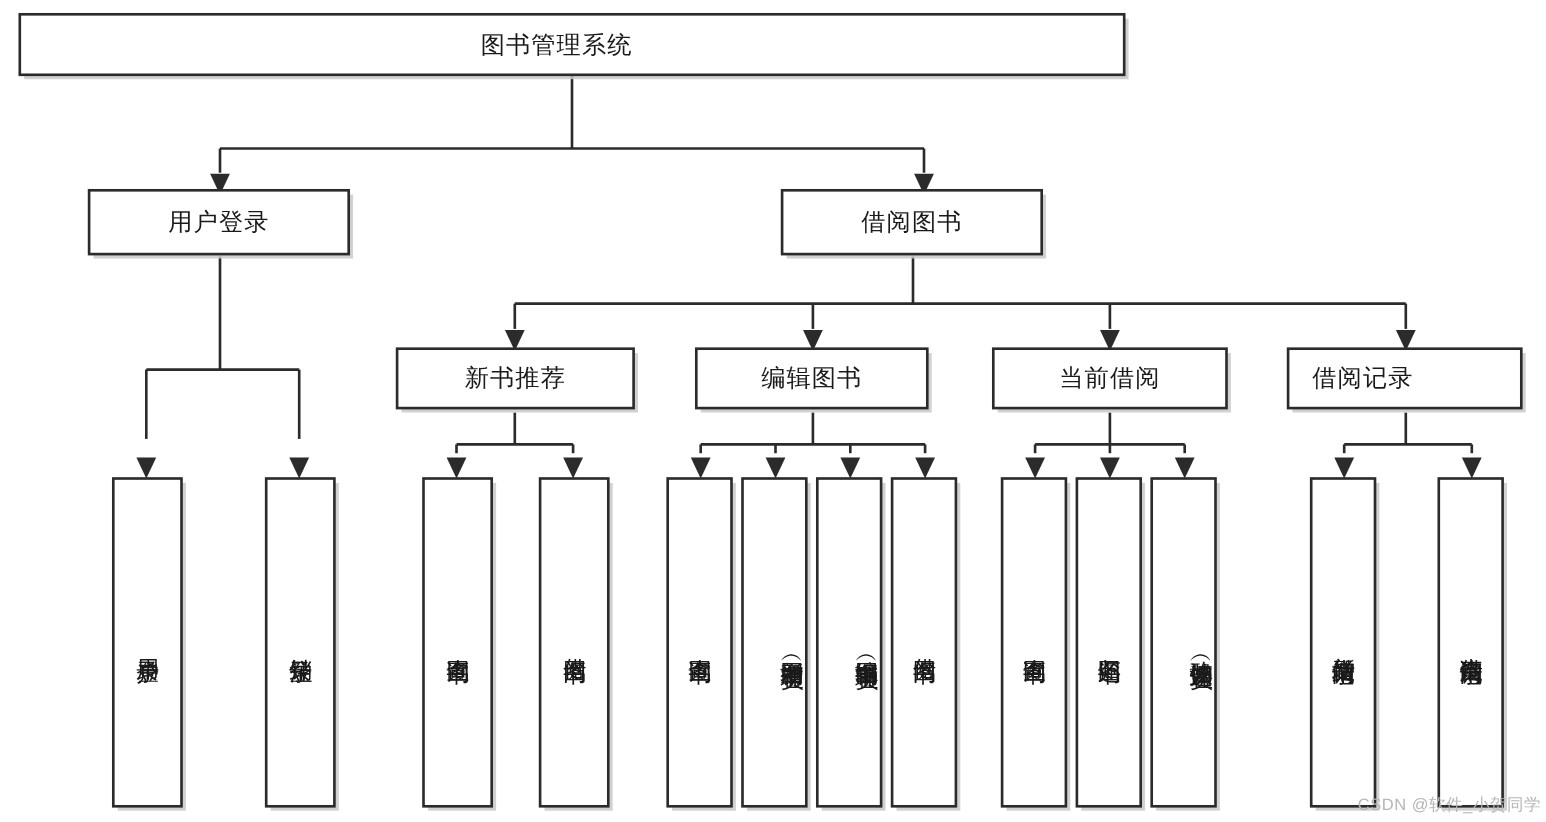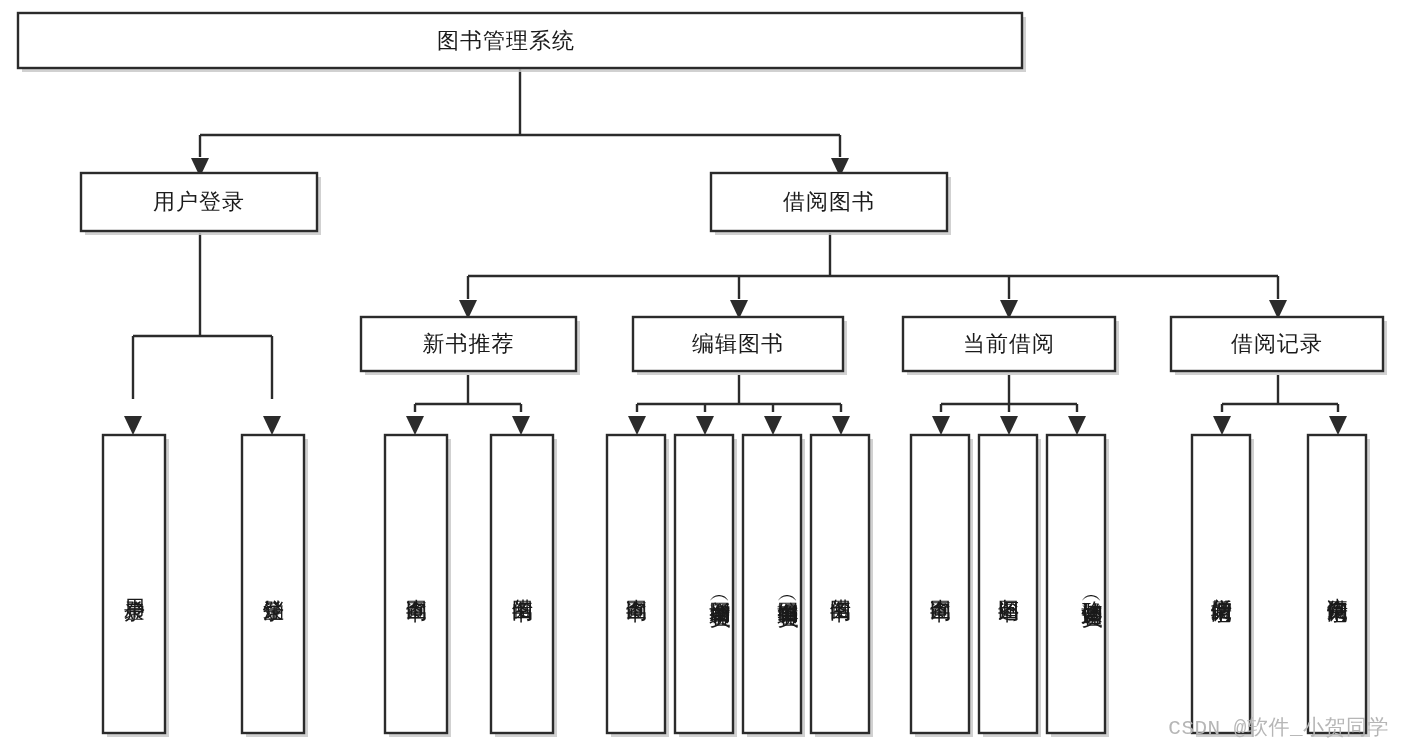--- a/index.html
+++ b/index.html
@@ -24,23 +24,23 @@
     white-space:nowrap;
     pointer-events:none;
   }
   .hlabel-wrap{
     position:absolute;display:flex;align-items:center;justify-content:center;
     font-family:"DejaVu Sans","Liberation Sans",sans-serif;
     font-size:22px;color:#1a1a1a;letter-spacing:1px;white-space:nowrap;
     pointer-events:none;
   }
   #watermark{
-    position:absolute;right:16px;bottom:6px;
-    font-family:Liberation Mono, monospace;
-    font-size:21px;color:#b6b6b6;letter-spacing:.5px;white-space:nowrap;
+    position:absolute;right:4px;bottom:6px;
+    font-family:Liberation Sans, sans-serif;
+    font-size:15px;color:#b6b6b6;letter-spacing:.5px;white-space:nowrap;
   }
 </style>
 </head>
 <body>
 
 <div id="stage">
 
   <svg id="diagram" viewBox="0 0 1405 747">
     <defs>
       <g id="arrow-down">
@@ -225,21 +225,21 @@
   </svg>
 
   <div class="hlabel-wrap" style="left:4px;top:13px;width:1004px;height:55px;">图书管理系统</div>
 
   <div class="hlabel-wrap" style="left:81px;top:173px;width:236px;height:58px;">用户登录</div>
   <div class="hlabel-wrap" style="left:711px;top:173px;width:236px;height:58px;">借阅图书</div>
 
   <div class="hlabel-wrap" style="left:361px;top:317px;width:215px;height:54px;">新书推荐</div>
   <div class="hlabel-wrap" style="left:633px;top:317px;width:210px;height:54px;">编辑图书</div>
   <div class="hlabel-wrap" style="left:903px;top:317px;width:212px;height:54px;">当前借阅</div>
-  <div class="hlabel-wrap" style="left:1171px;top:317px;width:212px;height:54px;text-align:right;">借阅记录</div>
+  <div class="hlabel-wrap" style="left:1133px;top:317px;width:212px;height:54px;text-align:right;">借阅记录</div>
 
   <div class="vlabel-wrap" style="left:103px;top:435px;width:62px;height:298px;align-items:center;">用户登录</div>
   <div class="vlabel-wrap" style="left:242px;top:435px;width:62px;height:298px;align-items:center;">注销登录</div>
 
   <div class="vlabel-wrap" style="left:385px;top:435px;width:62px;height:298px;align-items:center;">查询图书</div>
   <div class="vlabel-wrap" style="left:491px;top:435px;width:62px;height:298px;align-items:center;">借阅图书</div>
 
   <div class="vlabel-wrap" style="left:607px;top:435px;width:58px;height:298px;align-items:center;">查询图书</div>
   <div class="vlabel-wrap" style="left:675px;top:443px;width:58px;height:290px;align-items:flex-start;">新增图书（管理员）</div>
   <div class="vlabel-wrap" style="left:743px;top:443px;width:58px;height:290px;align-items:flex-start;">编辑图书（管理员）</div>

